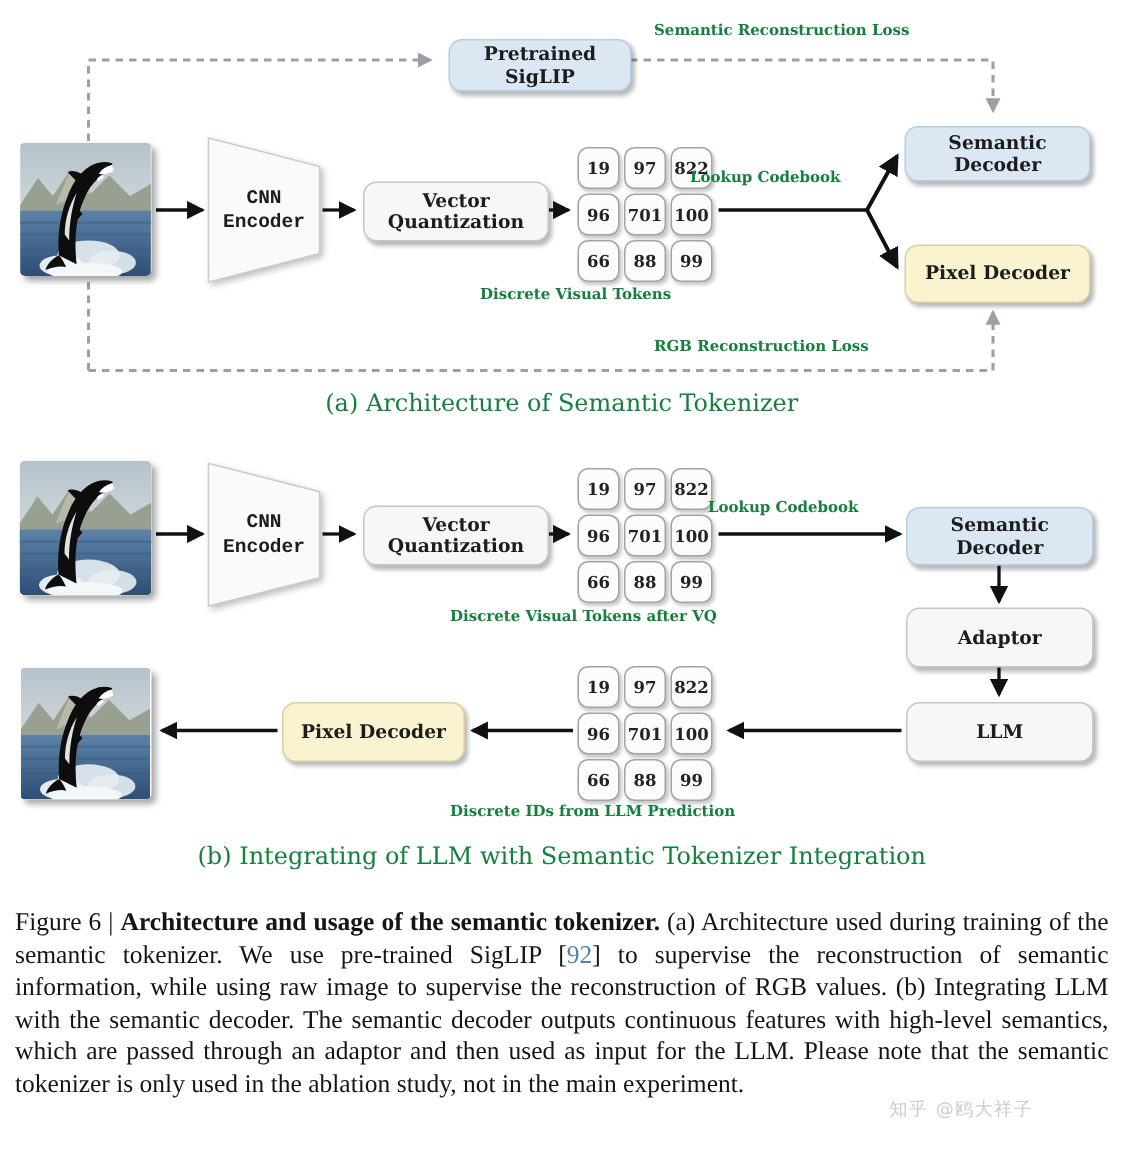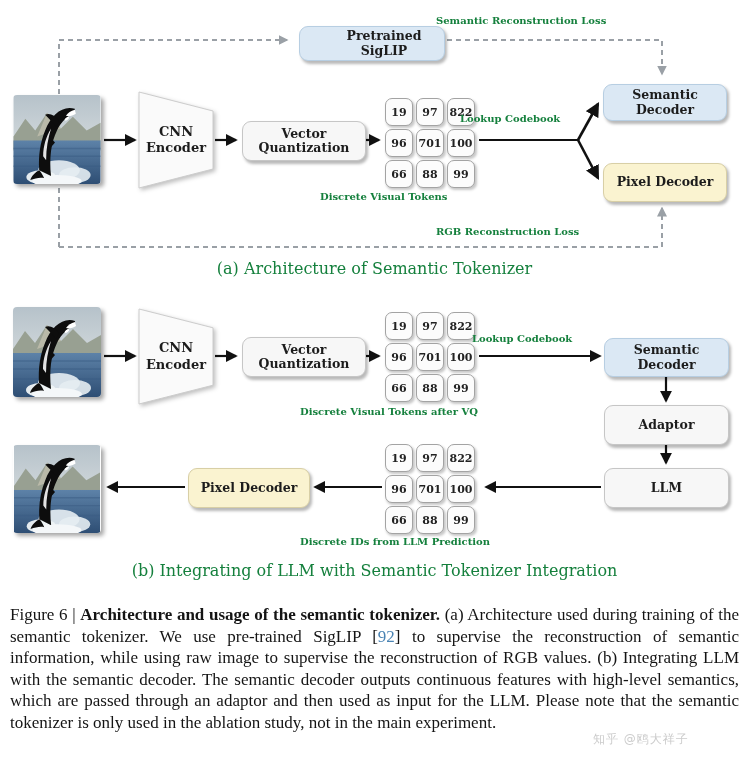--- a/index.html
+++ b/index.html
@@ -33,21 +33,21 @@
   .sub-caption {
     position:absolute; z-index:2; left:0; width:749px; text-align:center;
     font-size:16px; color:#15803d;
   }
   .cnn { position:absolute; z-index:2; }
   .cnn svg { position:absolute; inset:0; width:100%; height:100%;
              filter:drop-shadow(2.5px 2.5px 2px rgba(0,0,0,.25)); }
   .cnn polygon { fill:#fafafa; stroke:#cccccc; stroke-width:1; }
   .cnn-label {
     position:absolute; inset:0; display:flex; align-items:center; justify-content:center;
-    text-align:center; font-weight:bold; font-size:13px; color:#1c1c1c; padding:0 9px; line-height:1.25;
+    text-align:center; font-weight:bold; font-size:13px; color:#1c1c1c; padding:0 9px; line-height:1.25;font-family:Liberation Mono, monospace;
   }
   .orca-wrap {
     position:absolute; z-index:2; border-radius:4px; overflow:hidden;
     box-shadow:3px 3px 4px rgba(0,0,0,.35);
   }
   .orca-wrap svg { display:block; width:100%; height:100%; }
   .fig-caption {
     position:absolute; z-index:2; left:10px; top:604px; width:729px;
     font-family:"Liberation Serif", serif; font-size:17px; line-height:21.5px;
     text-align:justify; color:#141414;
@@ -152,21 +152,21 @@
     <div class="tok">701</div>
     <div class="tok">100</div>
     <div class="tok">66</div>
     <div class="tok">88</div>
     <div class="tok">99</div>
   </div>
   <div class="dlabel" style="left:320px; top:191px; width:220px;">Discrete Visual Tokens</div>
 
   <div class="dlabel" style="left:460px; top:113px; width:150px;">Lookup Codebook</div>
 
-  <div class="node blue" style="left:299px; top:26px; width:120px; height:33px;padding-left:24px;">Pretrained SigLIP</div>
+  <div class="node blue" style="left:299px; top:26px; width:120px; height:33px;">Pretrained SigLIP</div>
   <div class="dlabel" style="left:436px; top:15px; width:300px;">Semantic Reconstruction Loss</div>
   <div class="dlabel" style="left:436px; top:226px; width:300px;">RGB Reconstruction Loss</div>
 
   <div class="node blue" style="left:603px; top:84px; width:122px; height:35px;">Semantic Decoder</div>
   <div class="node yellow" style="left:603px; top:163px; width:122px; height:37px;">Pixel Decoder</div>
 
   <div class="sub-caption" style="top:259px;">(a) Architecture of Semantic Tokenizer</div>
 
   <div class="orca-wrap" style="left:13px; top:307px; width:88px; height:90px;">
     <svg viewBox="0 0 88 90">

